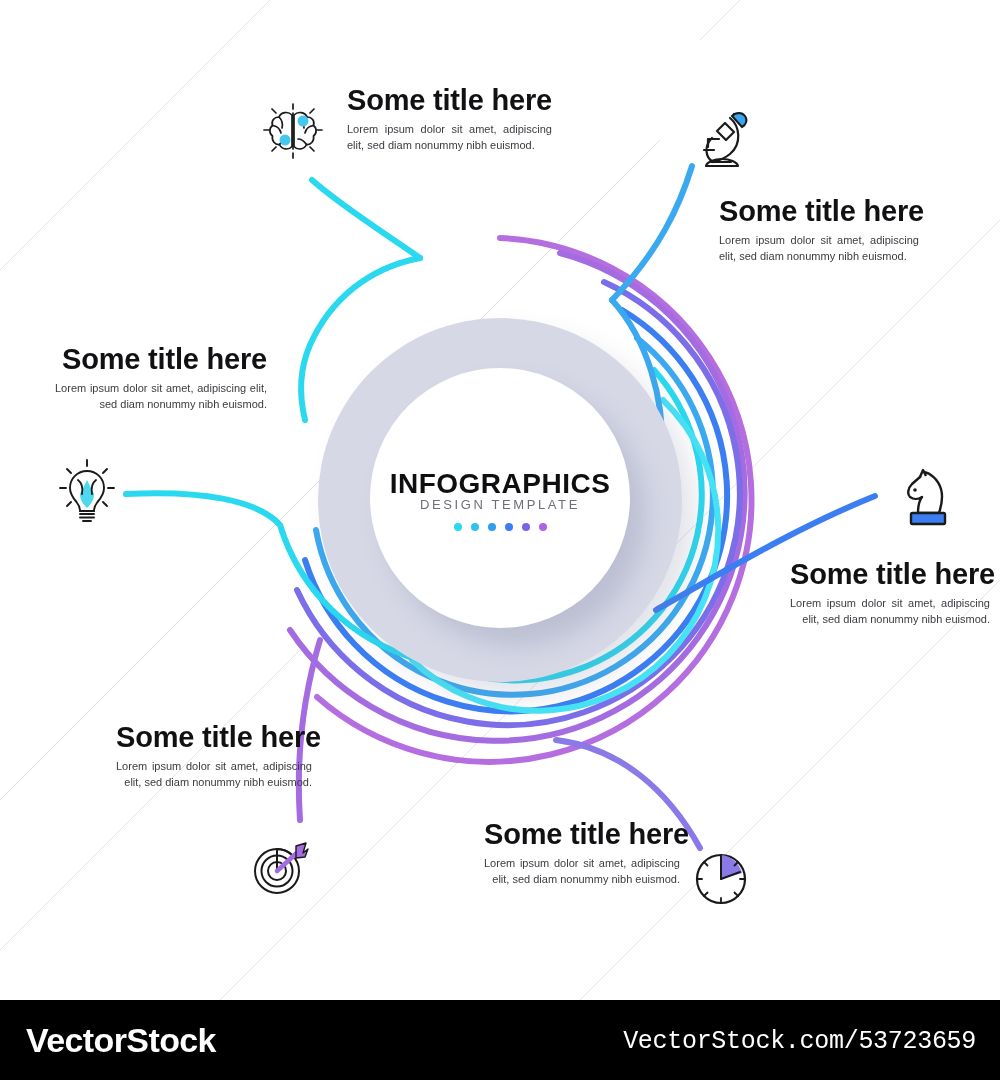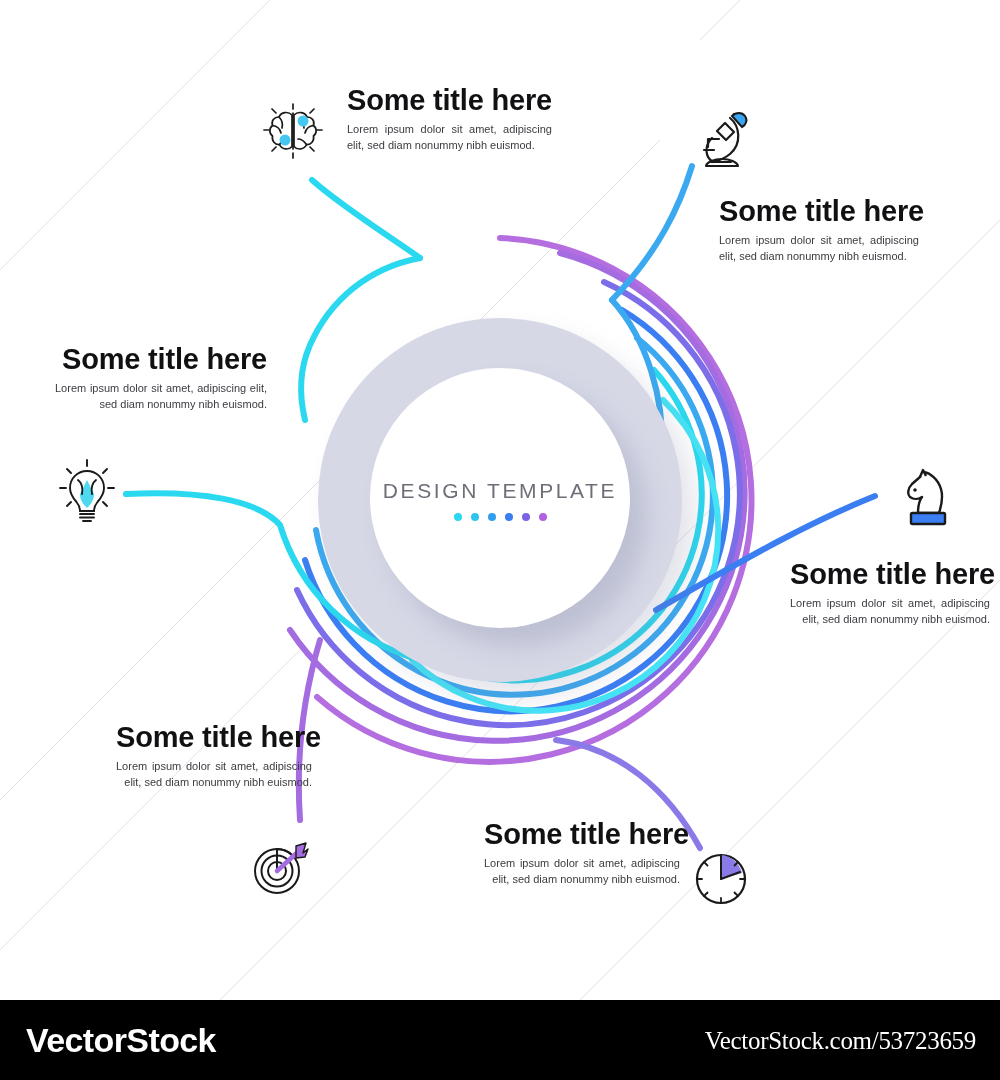--- a/index.html
+++ b/index.html
@@ -79,21 +79,21 @@
     justify-content:center;
   }
   #brand-title {
     font-size:28px;
     font-weight:bold;
     letter-spacing:0.5px;
     color:#0f0f12;
     line-height:1;
   }
   #brand-sub {
-    font-size:21px;
+    font-size:13px;
     letter-spacing:2.6px;
     color:#6e6e78;
     margin-top:0;
     line-height:1;
   }
   #brand-dots {
     margin-top:12px;
     display:flex;
     gap:9px;
     align-items:center;
@@ -121,21 +121,21 @@
     font-weight:bold;
     letter-spacing:-0.6px;
     font-family:"Liberation Sans", sans-serif;
   }
   #wm-right {
     position:absolute;
     right:24px; top:27px;
     color:#ffffff;
     font-size:25px;
     letter-spacing:-0.3px;
-    font-family:Liberation Serif, serif;
+    font-family:Liberation Mono, monospace;
   }
 
   
   #hairlines { position:absolute; left:0; top:0; width:1000px; height:1000px; }
 </style>
 </head>
 <body>
 
 <div id="canvas">
 
@@ -187,20 +187,21 @@
 
       <path d="M 556 740 C 620 748 668 790 700 848" stroke="#8a7ae8"></path>
     </g>
   </svg>
 
   <div id="center-medallion">
     <div id="center-inner"></div>
   </div>
 
   <div id="center-text">
+    <div id="brand-title">INFOGRAPHICS</div>
     <div id="brand-sub">DESIGN TEMPLATE</div>
     <div id="brand-dots">
         <span style="background: rgb(42, 217, 239);"></span>
         <span style="background: rgb(47, 195, 240);"></span>
         <span style="background: rgb(47, 158, 240);"></span>
         <span style="background: rgb(59, 126, 242);"></span>
         <span style="background: rgb(122, 99, 232);"></span>
         <span style="background: rgb(176, 98, 224);"></span>
       </div>
   </div>

